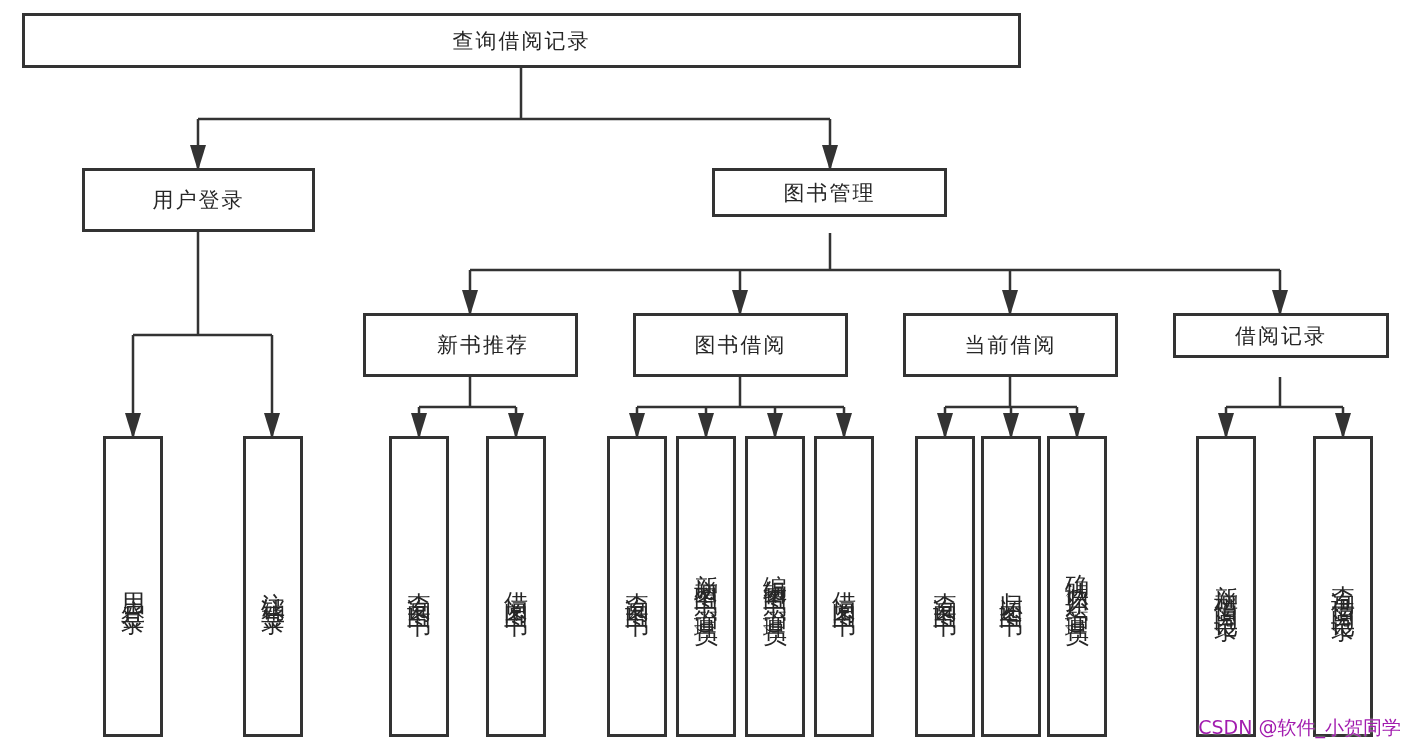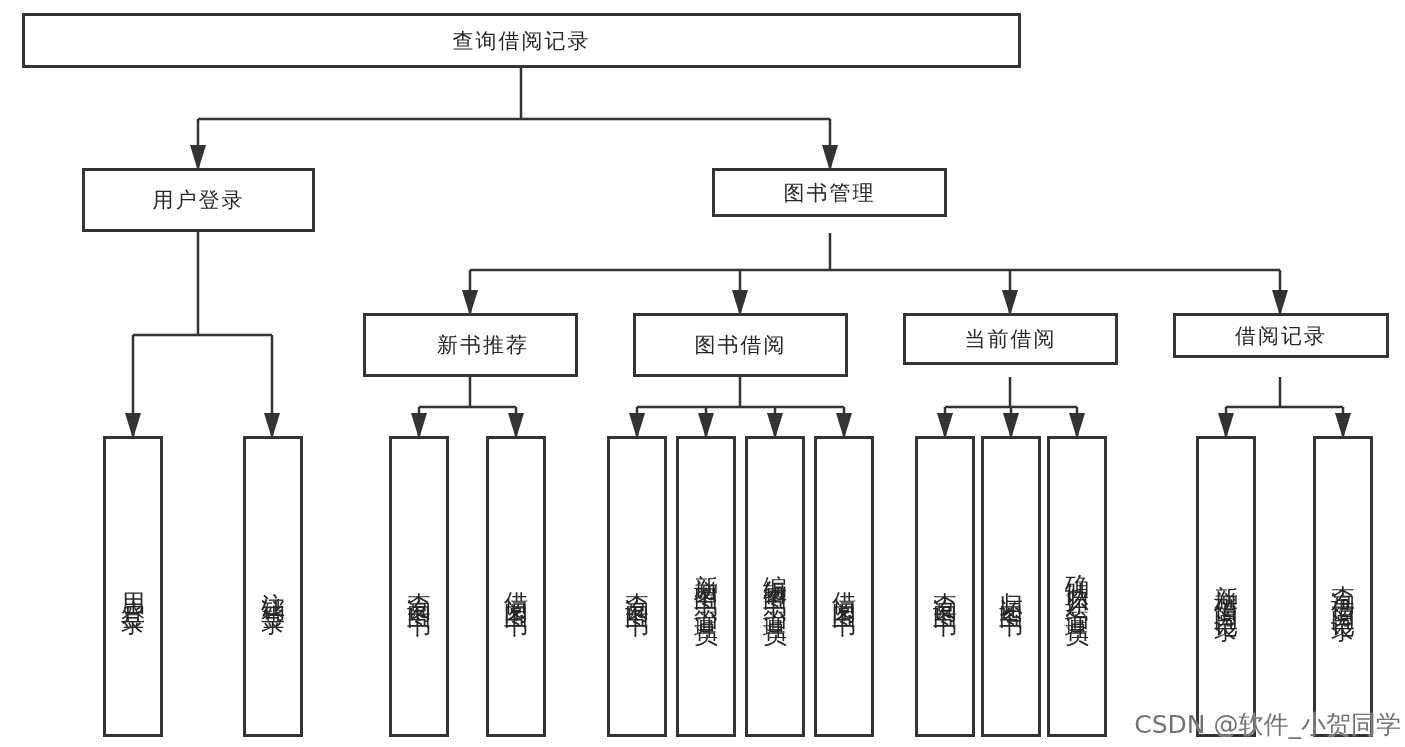--- a/index.html
+++ b/index.html
@@ -30,22 +30,22 @@
     writing-mode:vertical-rl;
     font-size:24px;
     letter-spacing:7px;
     line-height:1;
     white-space:nowrap;
   }
   .watermark {
     position:absolute;
     right:4px; bottom:6px;
     z-index:2;
-    font-size:25px;
-    color:#737373;
+    font-size:19px;
+    color:#a21caf;
     text-shadow:0 0 2px #ffffff;
     white-space:nowrap;
   }
 </style>
 </head>
 <body>
 
 <div class="canvas">
 
   <svg class="connectors" viewBox="0 0 1405 747" xmlns="http://www.w3.org/2000/svg">
@@ -98,21 +98,21 @@
   <div class="node hbox" style="left:712px; top:168px; width:235px; height:49px;">
     <span>图书管理</span>
   </div>
 
   <div class="node hbox" style="left:363px; top:313px; width:215px; height:64px;padding-left:25px;">
     <span>新书推荐</span>
   </div>
   <div class="node hbox" style="left:633px; top:313px; width:215px; height:64px;">
     <span>图书借阅</span>
   </div>
-  <div class="node hbox" style="left:903px; top:313px; width:215px; height:52px;">
+  <div class="node hbox" style="left:903px; top:313px; width:215px; height:64px;">
     <span>当前借阅</span>
   </div>
   <div class="node hbox" style="left:1173px; top:313px; width:216px; height:45px;">
     <span>借阅记录</span>
   </div>
 
   <div class="node leaf" style="left:103px; top:436px; width:60px; height:301px;">
     <span>用户登录</span>
   </div>
   <div class="node leaf" style="left:243px; top:436px; width:60px; height:301px;">

